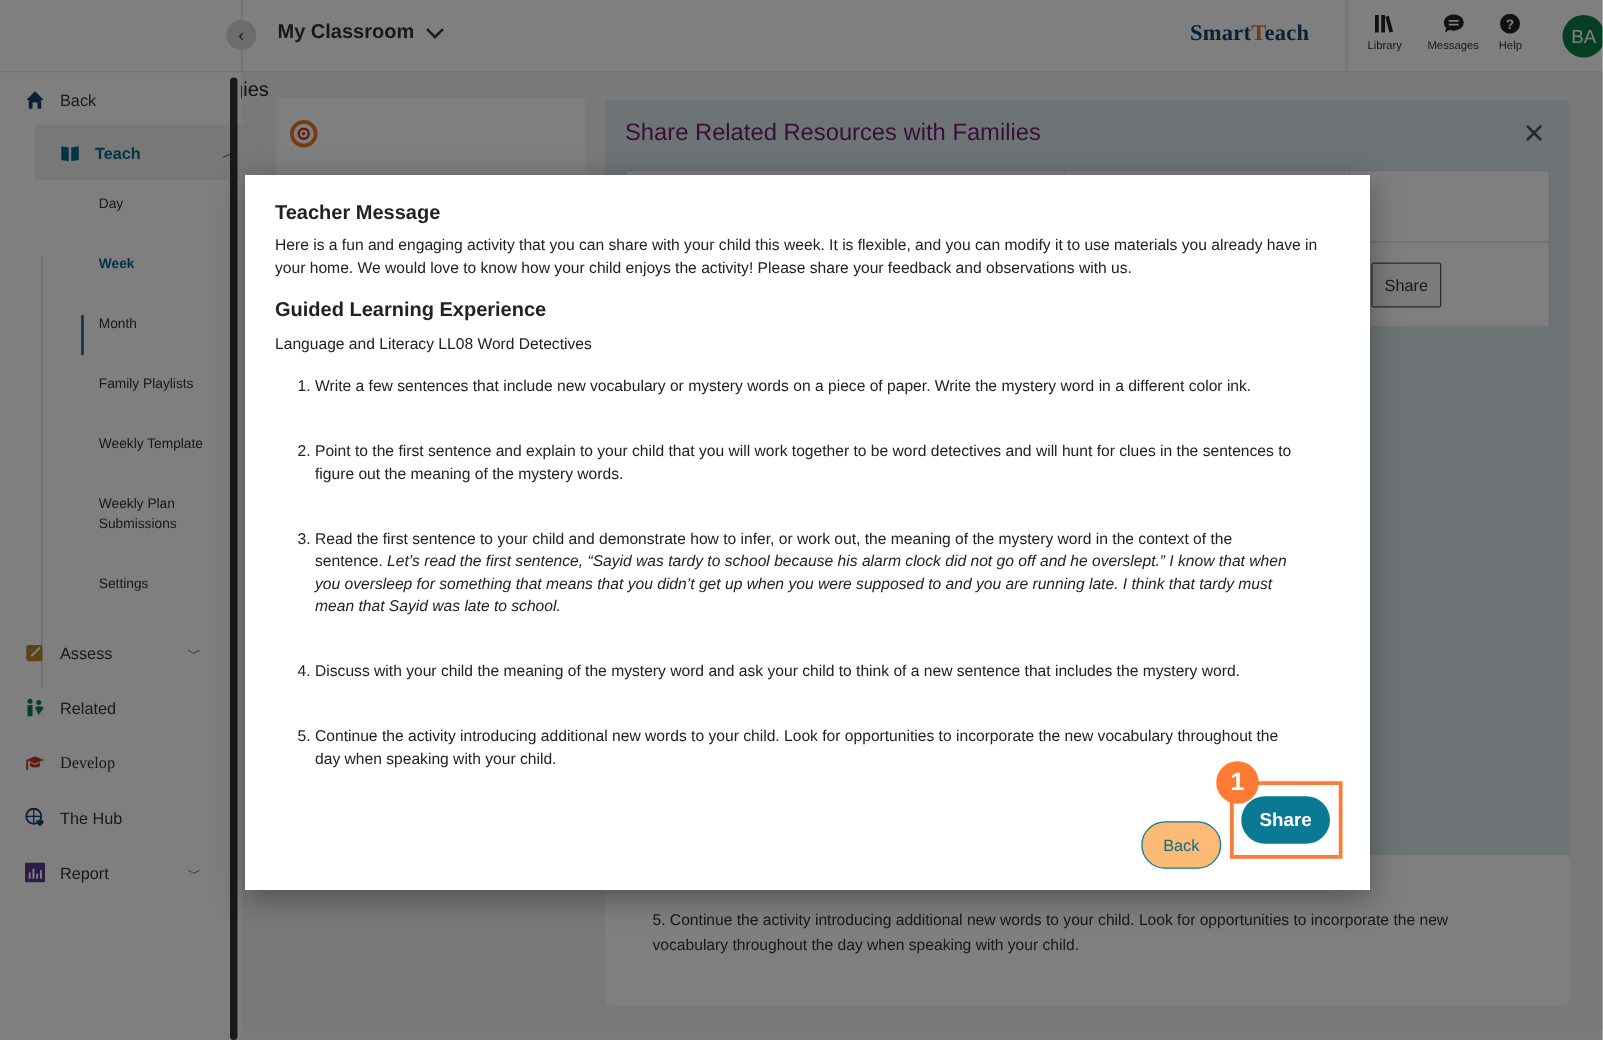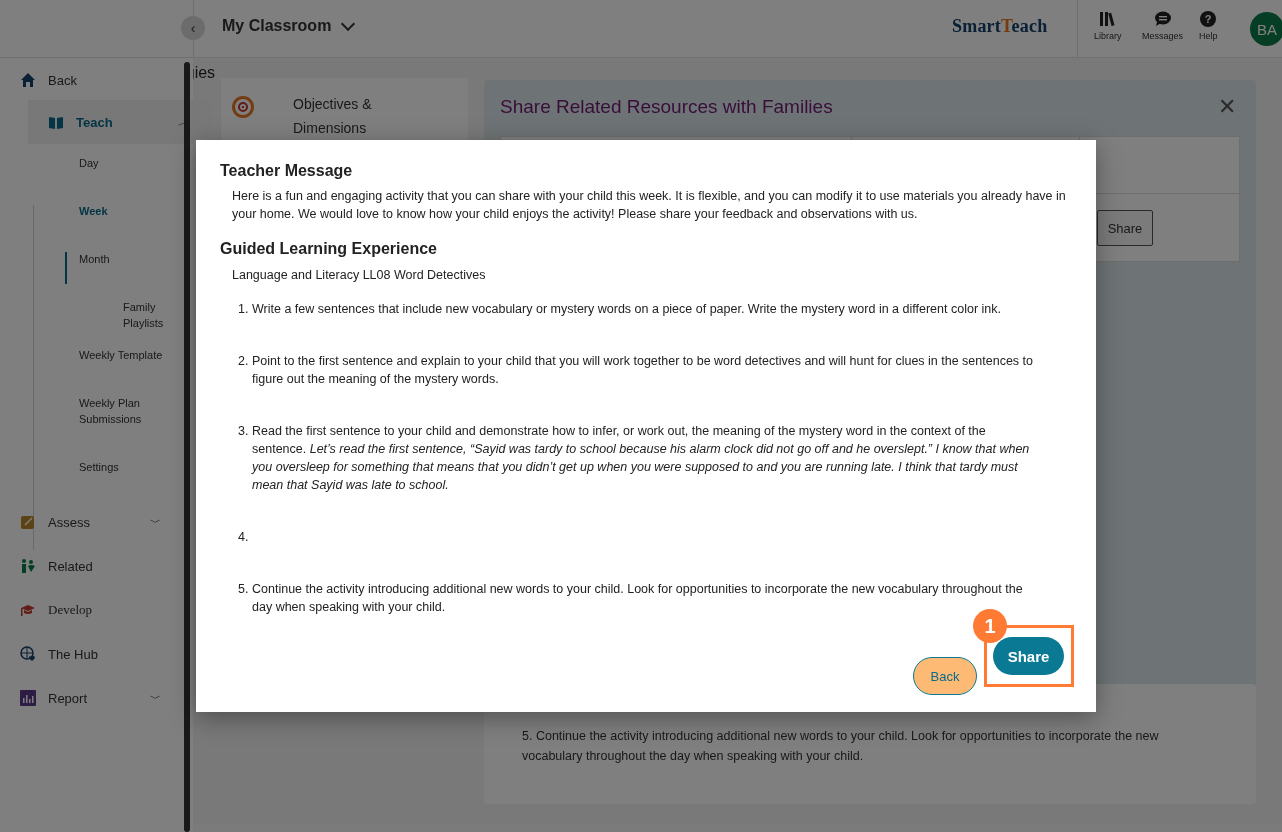--- a/index.html
+++ b/index.html
@@ -54,21 +54,21 @@
   .lower-card { position: absolute; left: 484px; top: 684px; width: 772px; height: 120px; background: #fff; border-radius: 4px; }
   .lower-card .li { position: absolute; left: 38px; top: 42px; width: 700px; font-size: 12.5px; line-height: 20px; color: #333; }
   .footer-strip { position: absolute; left: 193px; top: 824px; width: 1089px; height: 8px; background: #f6f6f6; }
 
   
   .overlay { position: absolute; left: 0; top: 0; width: 1282px; height: 832px; background: rgba(0,0,0,0.5); }
 
   
   .modal { position: absolute; left: 196px; top: 140px; width: 900px; height: 572px; background: #ffffff; box-shadow: 0 6px 24px rgba(0,0,0,0.35); }
   .modal h2 { position: absolute; left: 24px; font-size: 16px; font-weight: 700; color: #222; }
-  .modal .para { position: absolute; left: 36px; width: 850px; font-size: 12.5px; line-height: 18px; color: #222; }
+  .modal .para { position: absolute; left: 24px; width: 850px; font-size: 12.5px; line-height: 18px; color: #222; }
   .modal ol { position: absolute; left: 24px; top: 160px; width: 820px; list-style: none; font-size: 12.5px; line-height: 18px; color: #222; }
   .modal ol li { position: absolute; left: 0; width: 820px; padding-left: 32px; }
   .modal ol li .num { position: absolute; left: 18px; }
   .modal ol li em { font-style: italic; }
   .btn-back { position: absolute; left: 717px; top: 497px; width: 64px; height: 38px; border-radius: 19px; border: 1.5px solid #0a7a94; background: #fdba74; color: #0a6b8a; font-size: 13px; display: flex; align-items: center; justify-content: center; font-family: "Liberation Sans", sans-serif; margin-top: 20px; }
   .btn-share { position: absolute; left: 797px; top: 497px; width: 71px; height: 38px; border-radius: 19px; background: #0a7a94; color: #fff; font-size: 15px; font-weight: 700; display: flex; align-items: center; justify-content: center; border: none; font-family: "Liberation Sans", sans-serif; }
   .highlight { position: absolute; left: 984px; top: 625px; width: 90px; height: 62px; border: 3px solid #ff7a33; }
   .step-badge { position: absolute; left: 973px; top: 609px; width: 34px; height: 34px; border-radius: 50%; background: #ff7a33; color: #fff; font-size: 20px; font-weight: 700; display: flex; align-items: center; justify-content: center; }
 </style>
 </head>
@@ -138,21 +138,21 @@
         <path d="M9 4 L15 3 L15 14 L9 15 Z" fill="#0a6b8a"></path>
       </svg>
     <span class="lbl">Teach</span>
     <span class="caret">︿</span>
   </div>
   <div class="sub-line"></div>
   <div class="sub-marker"></div>
   <div class="sub-item" style="top:97px;">Day</div>
   <div class="sub-item active" style="top:145px;">Week</div>
   <div class="sub-item" style="top:193px;">Month</div>
-  <div class="sub-item" style="top:241px;margin-left:44px;">Family Playlists</div>
+  <div class="sub-item" style="top:241px;">Family Playlists</div>
   <div class="sub-item" style="top:289px;">Weekly Template</div>
   <div class="sub-item" style="top:337px; width:90px;">Weekly Plan Submissions</div>
   <div class="sub-item" style="top:401px;">Settings</div>
 
   <div class="nav-item" style="top:442px;">
     <svg class="ic" viewBox="0 0 16 16">
         <rect x="1" y="2" width="13" height="13" rx="2" fill="#b8862b"></rect>
         <path d="M5 11 L12 4" stroke="#fff" stroke-width="1.5"></path>
       </svg>
     <span class="lbl">Assess</span>
@@ -192,21 +192,20 @@
         <rect x="12" y="6" width="1.5" height="7" fill="#fff"></rect>
       </svg>
     <span class="lbl">Report</span>
     <span class="caret">﹀</span>
   </div>
 </div>
 <div class="sb-scroll"></div>
 
 <div class="obj-card">
   <div class="target"></div>
-  <div class="txt" style="width:110px;">Objectives &amp; Dimensions</div>
 </div>
 
 <div class="share-panel">
   <div class="title">Share Related Resources with Families</div>
   <div class="close">✕</div>
   <div class="share-inner">
     <div class="vline1"></div>
     <div class="vline2"></div>
     <div class="hline"></div>
     <div class="bg-share">Share</div>
@@ -234,20 +233,21 @@
     <li style="top:52px;">
       <span class="num">2.</span>
       <span>Point to the first sentence and explain to your child that you will work together to be word detectives and will hunt for clues in the sentences to figure out the meaning of the mystery words.</span>
     </li>
     <li style="top:122px;">
       <span class="num">3.</span>
       <span>Read the first sentence to your child and demonstrate how to infer, or work out, the meaning of the mystery word in the context of the sentence. </span><em>Let’s read the first sentence, “Sayid was tardy to school because his alarm clock did not go off and he overslept.” I know that when you oversleep for something that means that you didn’t get up when you were supposed to and you are running late. I think that tardy must mean that Sayid was late to school.</em>
     </li>
     <li style="top:228px;">
       <span class="num">4.</span>
+      <span>Discuss with your child the meaning of the mystery word and ask your child to think of a new sentence that includes the mystery word.</span>
     </li>
     <li style="top:280px;">
       <span class="num">5.</span>
       <span>Continue the activity introducing additional new words to your child. Look for opportunities to incorporate the new vocabulary throughout the day when speaking with your child.</span>
     </li>
   </ol>
 
   <button class="btn-back">Back</button>
   <button class="btn-share">Share</button>
 </div>

